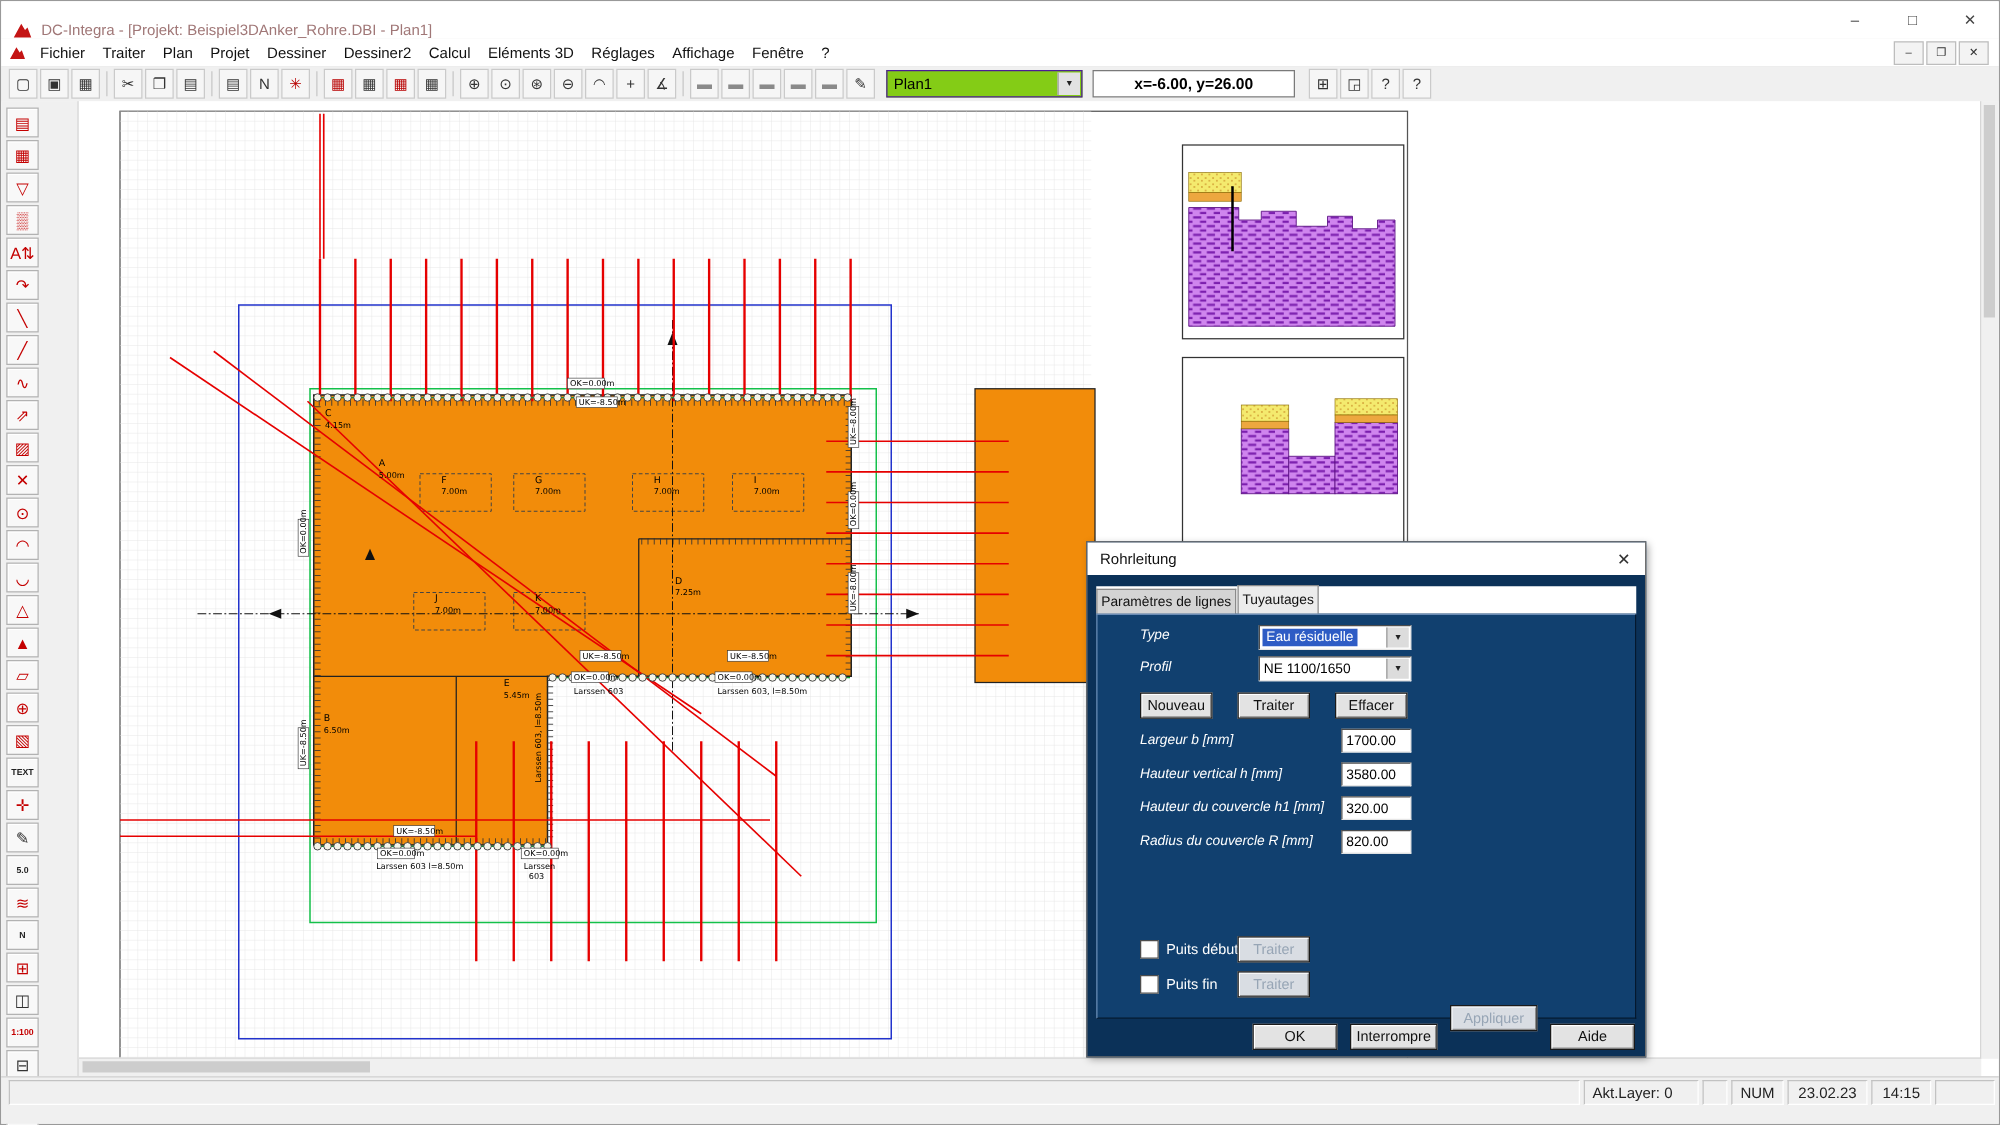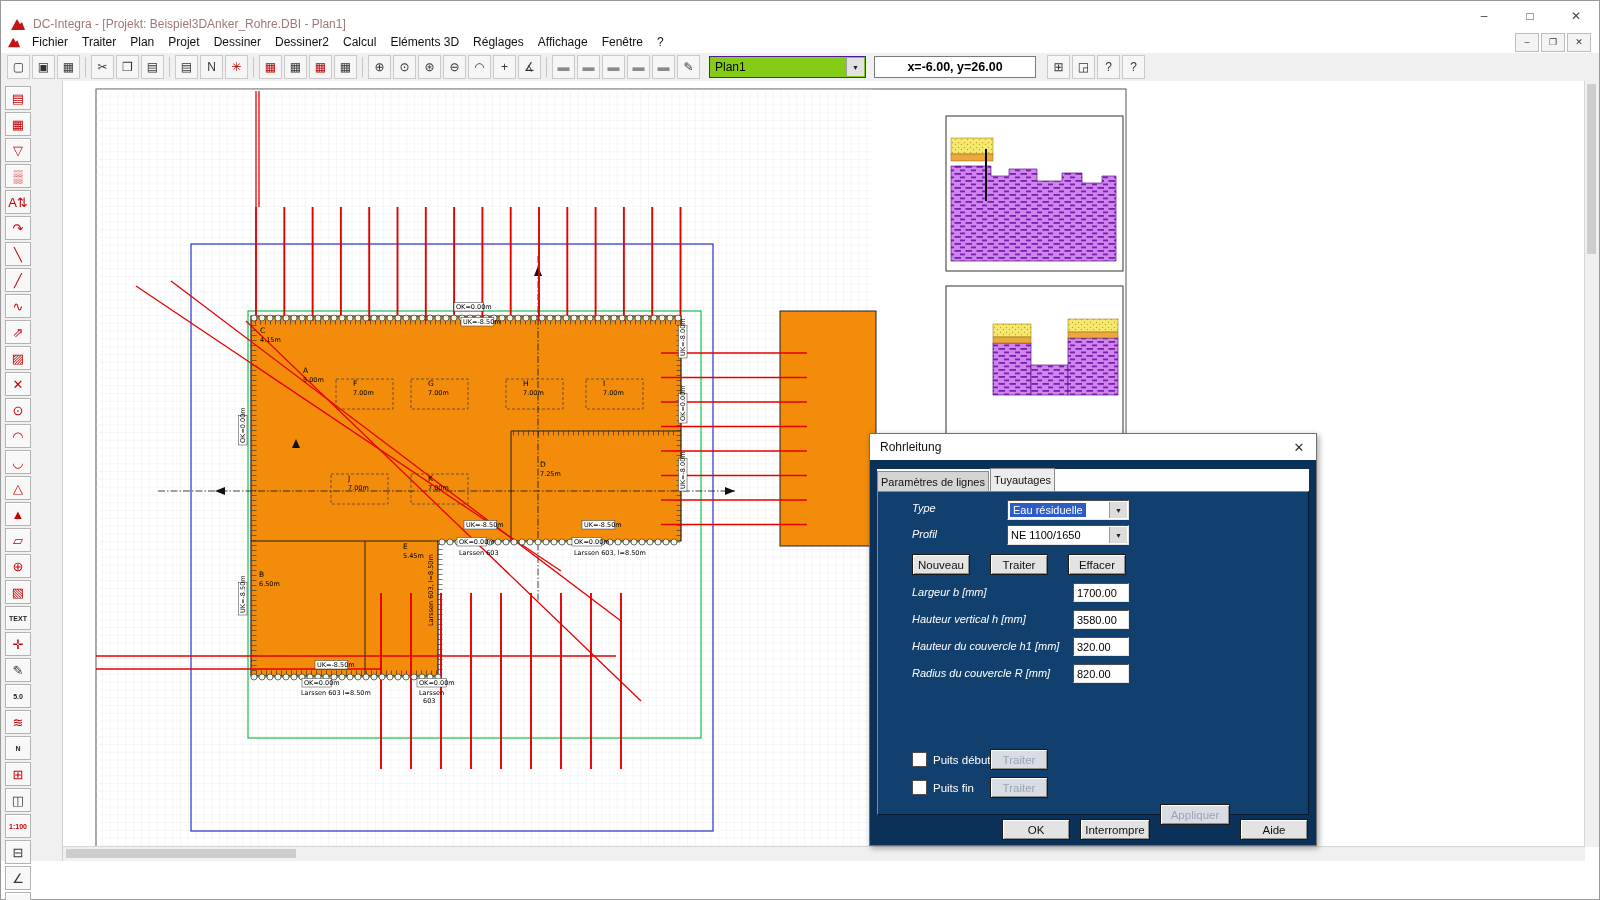--- a/index.html
+++ b/index.html
@@ -669,14 +669,23 @@
         <div class="dbtn disabled" style="left:112px;top:285px;width:58px;">Traiter</div>
       </div>
 
       <div class="dbtn" style="left:132px;top:385px;width:68px;">OK</div>
       <div class="dbtn" style="left:210px;top:385px;width:70px;">Interrompre</div>
       <div class="dbtn disabled" style="left:290px;top:370px;width:70px;">Appliquer</div>
       <div class="dbtn" style="left:370px;top:385px;width:68px;">Aide</div>
     </div>
   </div>
 
+  <div id="statusbar">
+    <div class="sb flex"></div>
+    <div class="sb" style="width:92px;">Akt.Layer: 0</div>
+    <div class="sb" style="width:20px;"></div>
+    <div class="sb" style="width:42px;justify-content:center;">NUM</div>
+    <div class="sb" style="width:64px;justify-content:center;">23.02.23</div>
+    <div class="sb" style="width:48px;justify-content:center;">14:15</div>
+    <div class="sb" style="width:48px;"></div>
+  </div>
 
 </div>
 
 </body></html>

